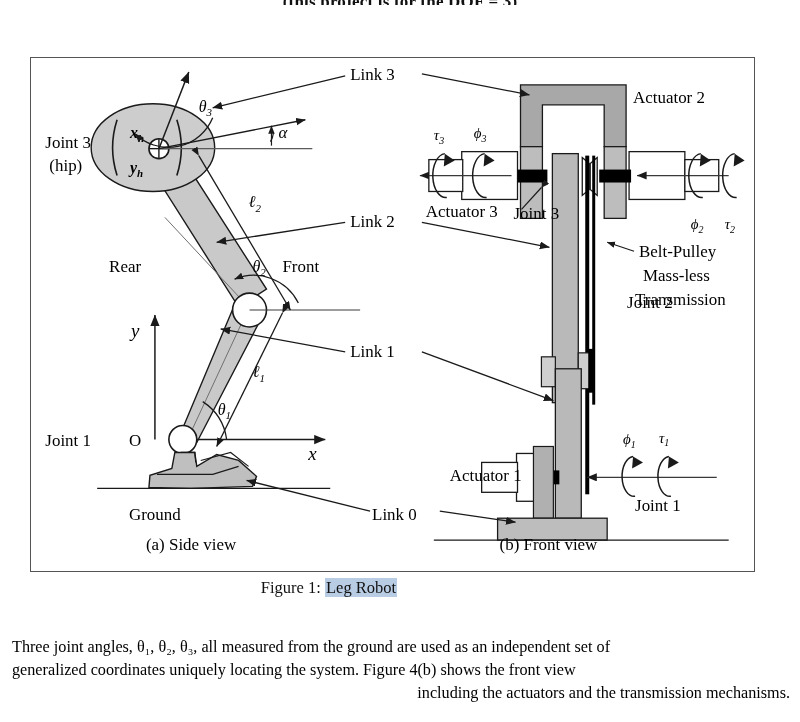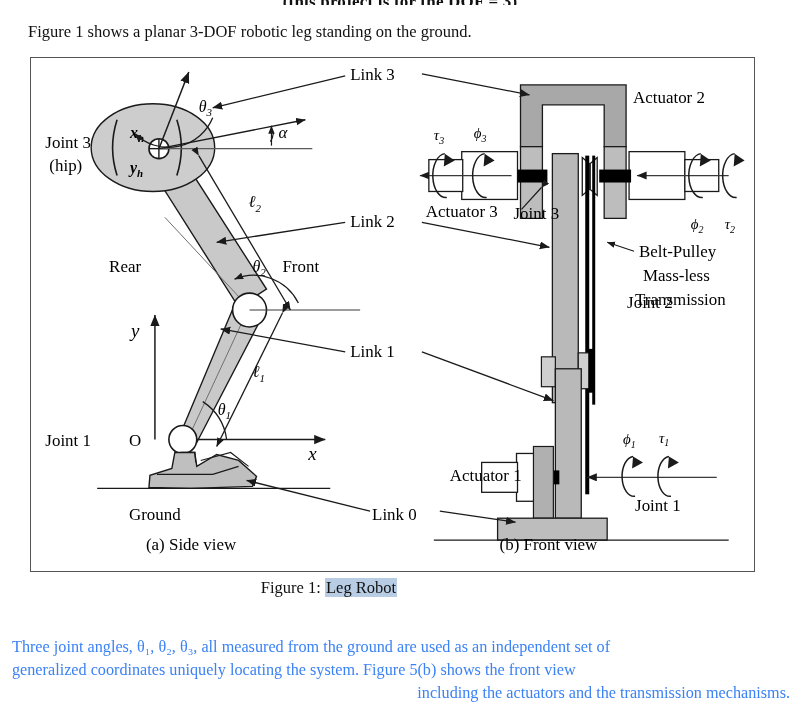--- a/index.html
+++ b/index.html
@@ -58,32 +58,31 @@
     background: #b8cce4;
     padding: 0 1px;
   }
   .body-para {
     position: absolute;
     left: 12px; top: 636px;
     width: 778px;
     font-size: 16.2px;
     line-height: 23px;
     text-align: justify;
-    color: #3b82f6;
+    color: #000000;
   }
   .body-para .lastline { text-align: right; }
 </style>
 </head>
 <body>
 
 <div id="page">
 
   <div class="clipped-heading">(this project is for the DOF = 3)</div>
 
-  <div class="intro-line">Figure 1 shows a planar 3-DOF robotic leg standing on the ground.</div>
 
   <div class="figure-frame">
     <svg class="fig-svg" viewBox="0 0 725 515" xmlns="http://www.w3.org/2000/svg">
       <defs>
         <marker id="arrowF" markerWidth="9" markerHeight="9" refX="7.4" refY="3.1" orient="auto" markerUnits="strokeWidth">
           <path d="M0,0 L7.6,3.1 L0,6.2 z" fill="#1a1a1a"></path>
         </marker>
         <marker id="arrowSm" markerWidth="8" markerHeight="8" refX="6.6" refY="2.7" orient="auto" markerUnits="strokeWidth">
           <path d="M0,0 L6.8,2.7 L0,5.4 z" fill="#1a1a1a"></path>
         </marker>
@@ -286,17 +285,17 @@
       </g>
     </svg>
   </div>
 
   <div class="caption">
     <span>Figure 1: </span><span class="hl">Leg Robot</span>
   </div>
 
   <div class="body-para">
     <div>Three joint angles, θ₁, θ₂, θ₃, all measured from the ground are used as an independent set of</div>
-    <div>generalized coordinates uniquely locating the system. Figure 5(b) shows the front view</div>
+    <div>generalized coordinates uniquely locating the system. Figure 4(b) shows the front view</div>
     <div class="lastline">including the actuators and the transmission mechanisms.</div>
   </div>
 
 </div>
 
 </body></html>

